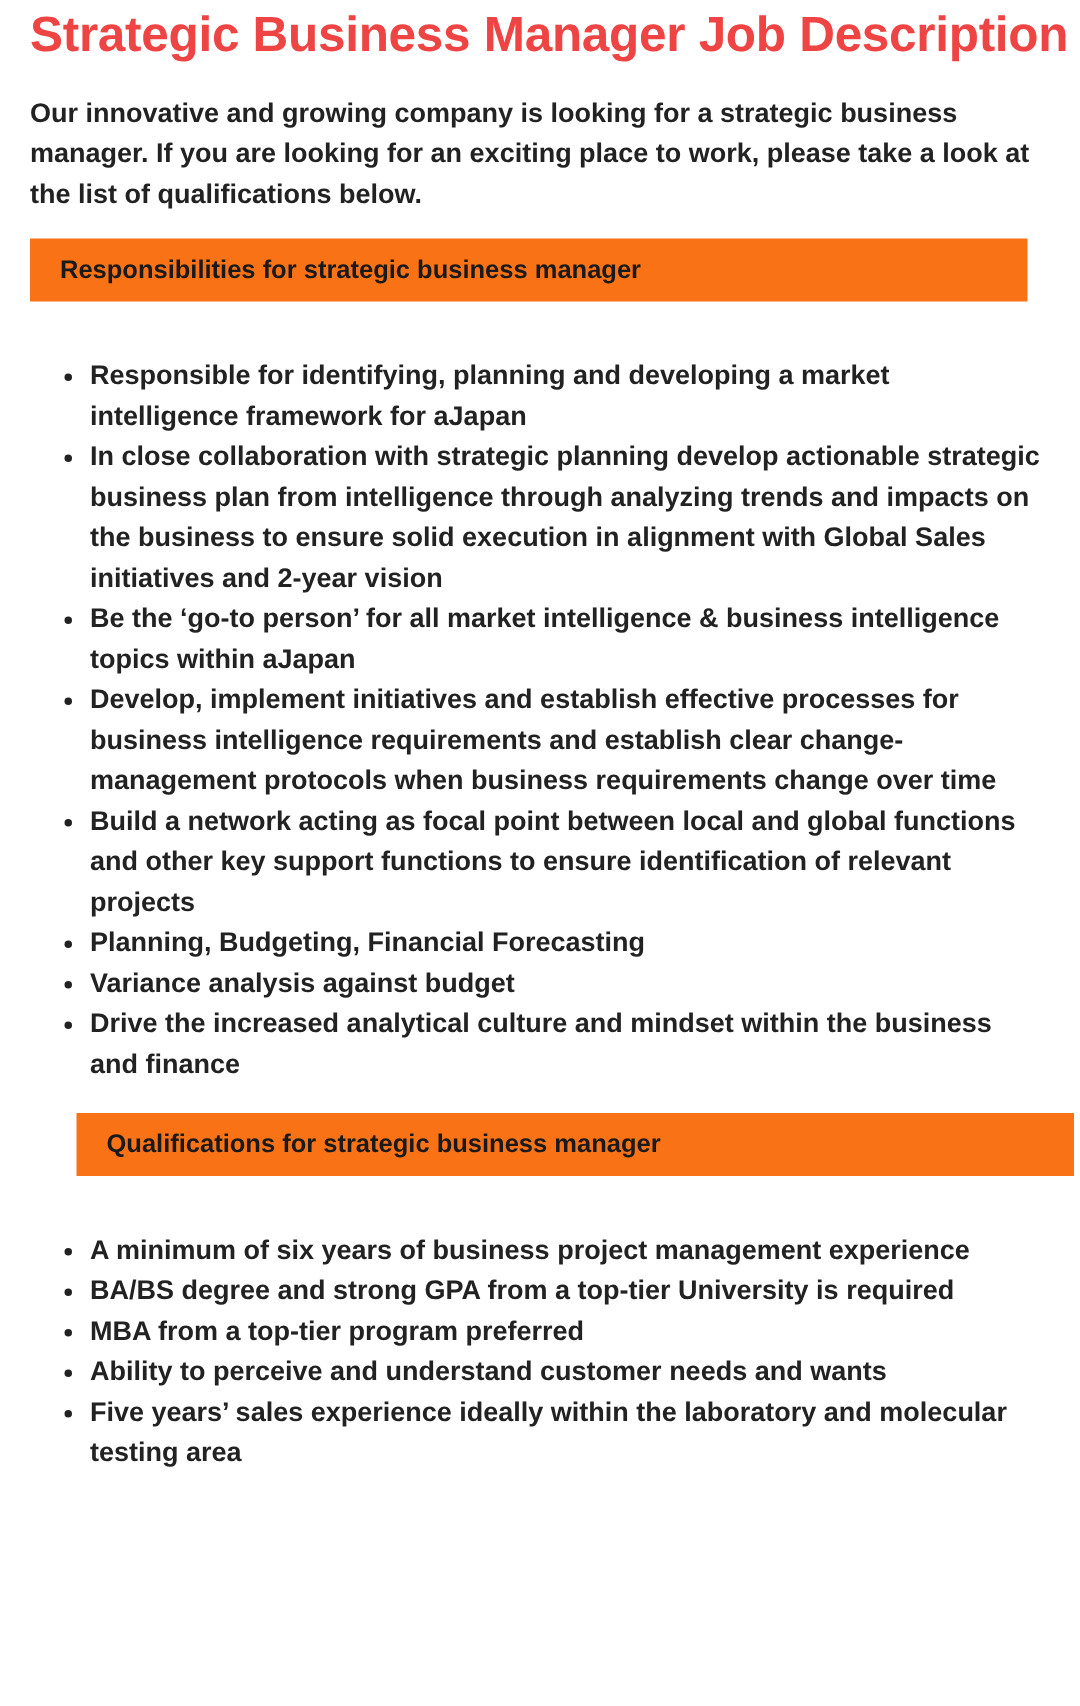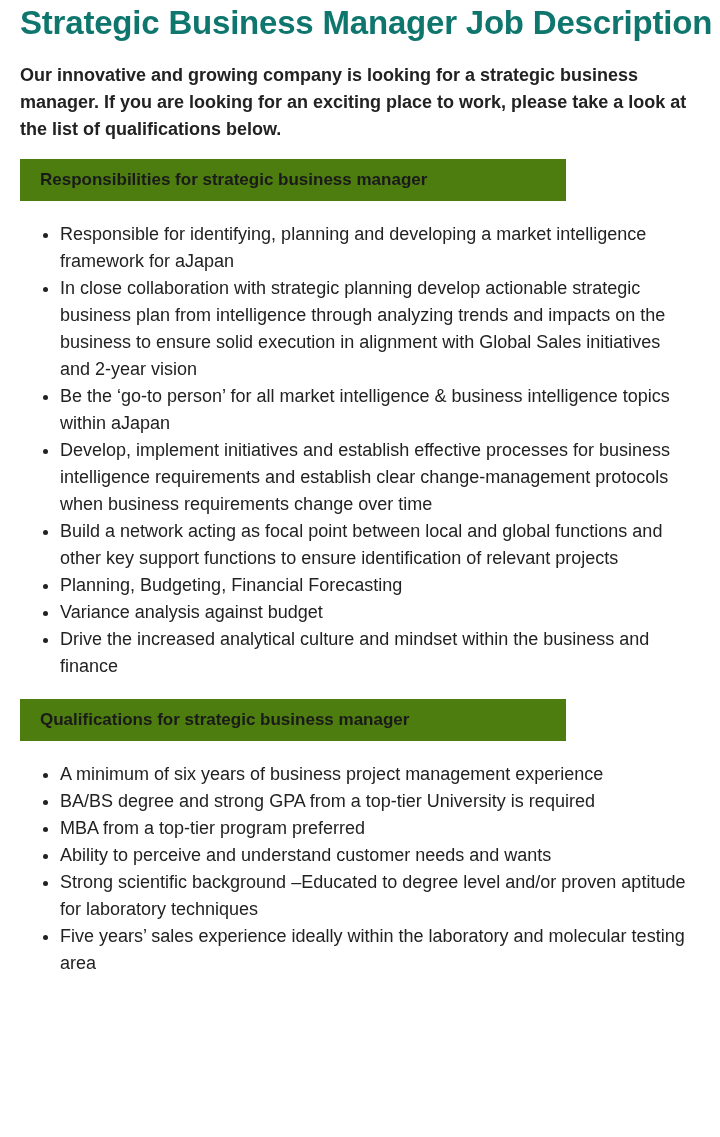--- a/index.html
+++ b/index.html
@@ -19,70 +19,72 @@
       box-sizing: border-box;
       width: 720px;
     }
     h1 {
       margin: 0;
       padding-top: 2px;
       font-size: 33px;
       line-height: 42px;
       font-weight: bold;
       text-align: center;
-      color: #0f766e;
+      color: #ef4444;
       letter-spacing: -0.2px;
       white-space: nowrap;
     }
     .intro {
       margin: 18px 0 0 0;
       font-size: 18px;
       line-height: 27px;
       color: #222222;
       font-weight: bold;
     }
     .section-header {
       margin-top: 16px;
-      background: #4d7c0f;
+      background: #f97316;
       height: 42px;
       box-sizing: border-box;
       padding: 0 20px;
       display: flex;
       align-items: center;
-      width: 546px;
+      width: 665px;
     }
     .section-header h2 {
       margin: 0;
       font-size: 17px;
       font-weight: bold;
       color: #1a1a1a;
     }
     ul {
-      margin: 20px 0 0 0;
+      margin: 36px 0 0 0;
       padding: 0 0 0 40px;
       list-style: none;
+      font-weight: bold;
     }
     ul li {
       position: relative;
       font-size: 18px;
       line-height: 27px;
       color: #222222;
     }
     ul li::before {
       content: "";
       position: absolute;
       left: -17px;
       top: 12px;
       width: 5px;
       height: 5px;
       border-radius: 50%;
       background: #222222;
     }
     .section-header.qualifications {
       margin-top: 19px;
+      margin-left: 31px;
     }
   </style>
 </head>
 <body>
 
 <div class="page">
   <h1>Strategic Business Manager Job Description</h1>
   <p class="intro">Our innovative and growing company is looking for a strategic business manager. If you are looking for an exciting place to work, please take a look at the list of qualifications below.</p>
 
   <div class="section-header">
@@ -100,16 +102,15 @@
   </ul>
 
   <div class="section-header qualifications">
     <h2>Qualifications for strategic business manager</h2>
   </div>
   <ul>
     <li>A minimum of six years of business project management experience</li>
     <li>BA/BS degree and strong GPA from a top-tier University is required</li>
     <li>MBA from a top-tier program preferred</li>
     <li>Ability to perceive and understand customer needs and wants</li>
-    <li>Strong scientific background –Educated to degree level and/or proven aptitude for laboratory techniques</li>
     <li>Five years’ sales experience ideally within the laboratory and molecular testing area</li>
   </ul>
 </div>
 
 </body></html>

